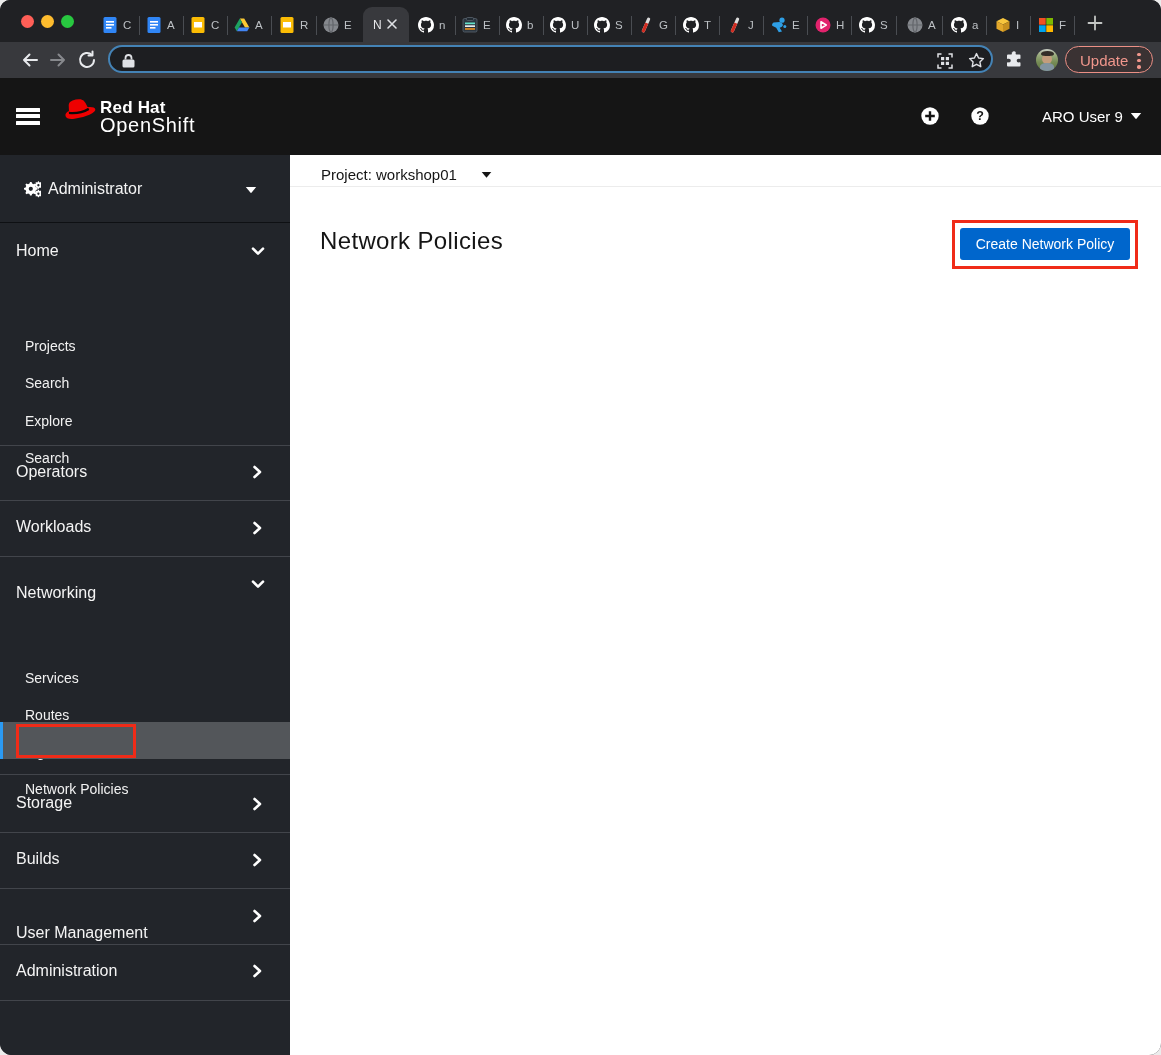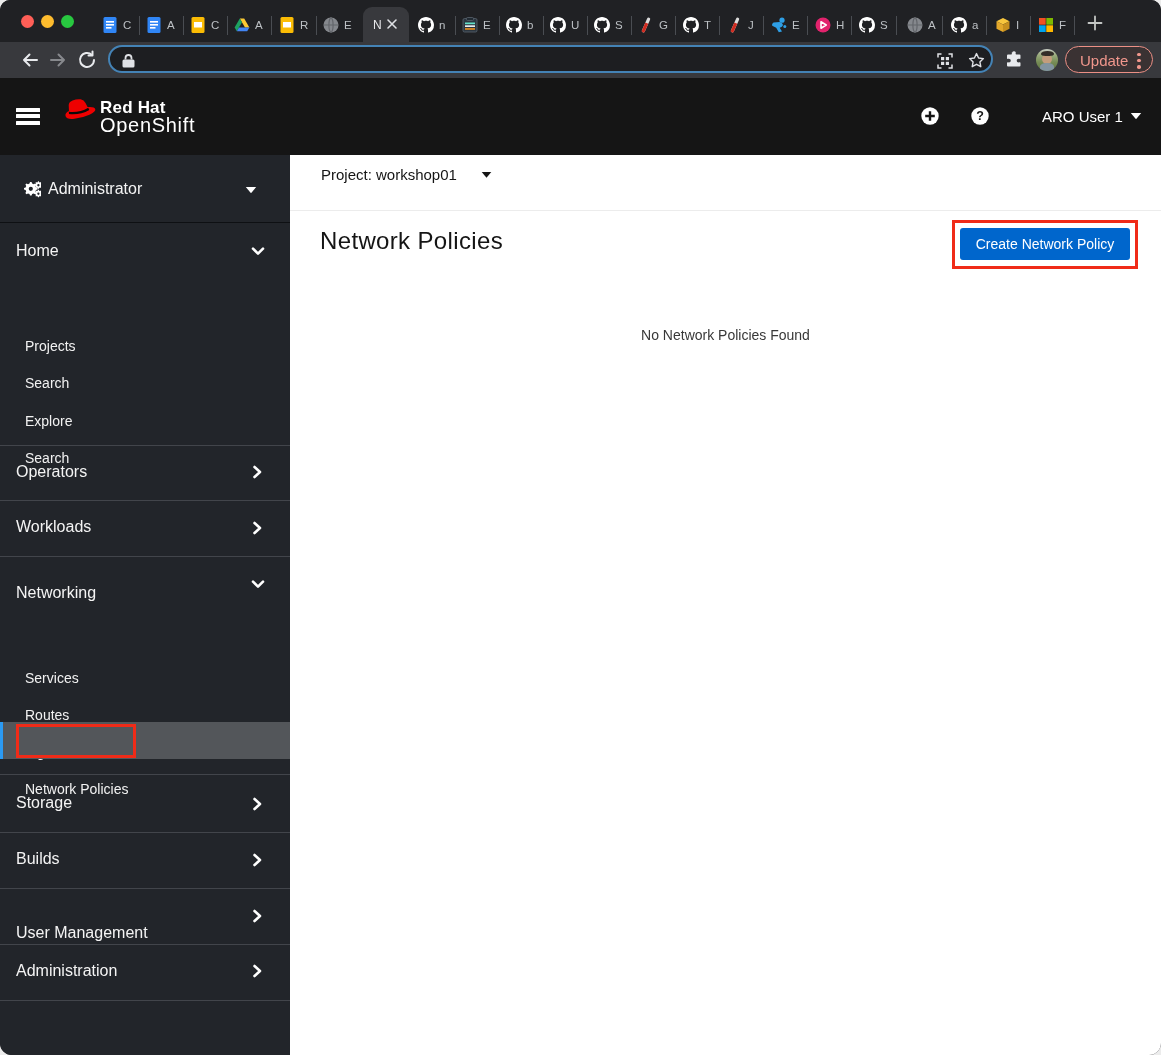--- a/index.html
+++ b/index.html
@@ -40,21 +40,21 @@
 .navsub { position:absolute; left:25px; font-size:14px; color:#f2f2f2;margin-top:48px; }
 .chev { position:absolute; left:251px; }
 #admintext { position:absolute; left:48px; top:25px; font-size:16px; color:#f4f4f4; }
 #hlrow { position:absolute; left:0; top:567px; width:290px; height:37px; background:#53565a; }
 #hlbar { position:absolute; left:0; top:567px; width:3px; height:37px; background:#2b9af3; }
 #redbox-nav { position:absolute; left:16px; top:569px; width:120px; height:34px; border:3px solid #f02b18; }
 
 
 
 #content { position:absolute; left:290px; top:155px; width:871px; height:900px; background:#fff; }
-#projbar { position:absolute; left:0; top:0; width:871px; height:56px; border-bottom:1px solid #ececec; background:#fff; }
+#projbar { position:absolute; left:0; top:0; width:871px; height:32px; border-bottom:1px solid #ececec; background:#fff; }
 #projbar .t { position:absolute; left:31px; top:11px; font-size:15px; color:#151515; }
 #pagehead { position:absolute; left:30px; top:72px; font-size:24px; color:#151515; font-weight:500; letter-spacing:0.35px; }
 #cbtn { position:absolute; left:670px; top:73px; width:170px; height:32px; background:#0066cc; border-radius:3px; color:#fff; font-size:14px; text-align:center; line-height:32px; }
 #redbox-btn { position:absolute; left:662px; top:65px; width:186px; height:49px; border:3px solid #f02b18; }
 #emptymsg { position:absolute; left:0; top:172px; width:871px; text-align:center; font-size:14px; color:#383838; }
 </style>
 </head>
 <body>
 <div id="win">
 <svg width="0" height="0" style="position:absolute">
@@ -311,21 +311,21 @@
       </div>
 
 <svg class="abs" style="left:921px;top:29px" width="18" height="18" viewBox="0 0 18 18">
         <circle cx="9" cy="9" r="8.7" fill="#fff"></circle>
         <path d="M9 4.2 V13.8 M4.2 9 H13.8" stroke="#151515" stroke-width="2.4"></path>
       </svg>
 <svg class="abs" style="left:971px;top:29px" width="18" height="18" viewBox="0 0 18 18">
         <circle cx="9" cy="9" r="8.7" fill="#fff"></circle>
         <text x="9" y="13.2" font-size="12.5" font-weight="bold" fill="#151515" text-anchor="middle" font-family="Liberation Sans, sans-serif">?</text>
       </svg>
-<div id="arouser">ARO User 1</div>
+<div id="arouser">ARO User 9</div>
 <svg class="abs" style="left:1130px;top:34px" width="12" height="8" viewBox="0 0 12 8">
         <path d="M0.8 1 H11.2 L6 7.2 Z" fill="#fff"></path>
       </svg>
 </div>
 <div id="sidebar">
 <svg class="abs" style="left:23px;top:26px" width="18" height="17" viewBox="0 0 18 17">
 <g fill="#fff">
 <path d="M6.5 2.6 l.5-1.6 h1.6 l.5 1.6 1.5.6 1.5-.8 1.1 1.1-.8 1.5.6 1.5 1.6.5 v1.6 l-1.6.5-.6 1.5.8 1.5-1.1 1.1-1.5-.8-1.5.6-.5 1.6 H7 l-.5-1.6-1.5-.6-1.5.8-1.1-1.1.8-1.5-.6-1.5L1 8.6 V7 l1.6-.5.6-1.5-.8-1.5 1.1-1.1 1.5.8z M7.8 5.7 a2.1 2.1 0 1 0 0 4.2 a2.1 2.1 0 0 0 0-4.2z" fill-rule="evenodd"></path>
 <path d="M14.7 1.2 l.3-.9 h.9 l.3.9.8.3.8-.4.6.6-.4.8.3.8.9.3 v.9 l-.9.3-.3.8.4.8-.6.6-.8-.4-.8.3-.3.9 h-.9 l-.3-.9-.8-.3-.8.4-.6-.6.4-.8-.3-.8-.9-.3 v-.9 l.9-.3.3-.8-.4-.8.6-.6.8.4z M15.4 3.1 a1.15 1.15 0 1 0 0 2.3 a1.15 1.15 0 0 0 0-2.3z" fill-rule="evenodd"></path>
 <path d="M14.7 9.7 l.3-.9 h.9 l.3.9.8.3.8-.4.6.6-.4.8.3.8.9.3 v.9 l-.9.3-.3.8.4.8-.6.6-.8-.4-.8.3-.3.9 h-.9 l-.3-.9-.8-.3-.8.4-.6-.6.4-.8-.3-.8-.9-.3 v-.9 l.9-.3.3-.8-.4-.8.6-.6.8.4z M15.4 11.6 a1.15 1.15 0 1 0 0 2.3 a1.15 1.15 0 0 0 0-2.3z" fill-rule="evenodd"></path>
@@ -399,16 +399,15 @@
 <div id="content">
 <div id="projbar">
         <span class="t">Project: workshop01</span>
 <svg class="abs" style="left:191px;top:16px" width="11" height="8" viewBox="0 0 11 8">
           <path d="M0.7 1 H10.3 L5.5 6.8 Z" fill="#151515"></path>
         </svg>
 </div>
 <div id="pagehead">Network Policies</div>
 <div id="redbox-btn"></div>
 <div id="cbtn">Create Network Policy</div>
-<div id="emptymsg">No Network Policies Found</div>
 </div>
 
 </div>
 
 </body></html>

